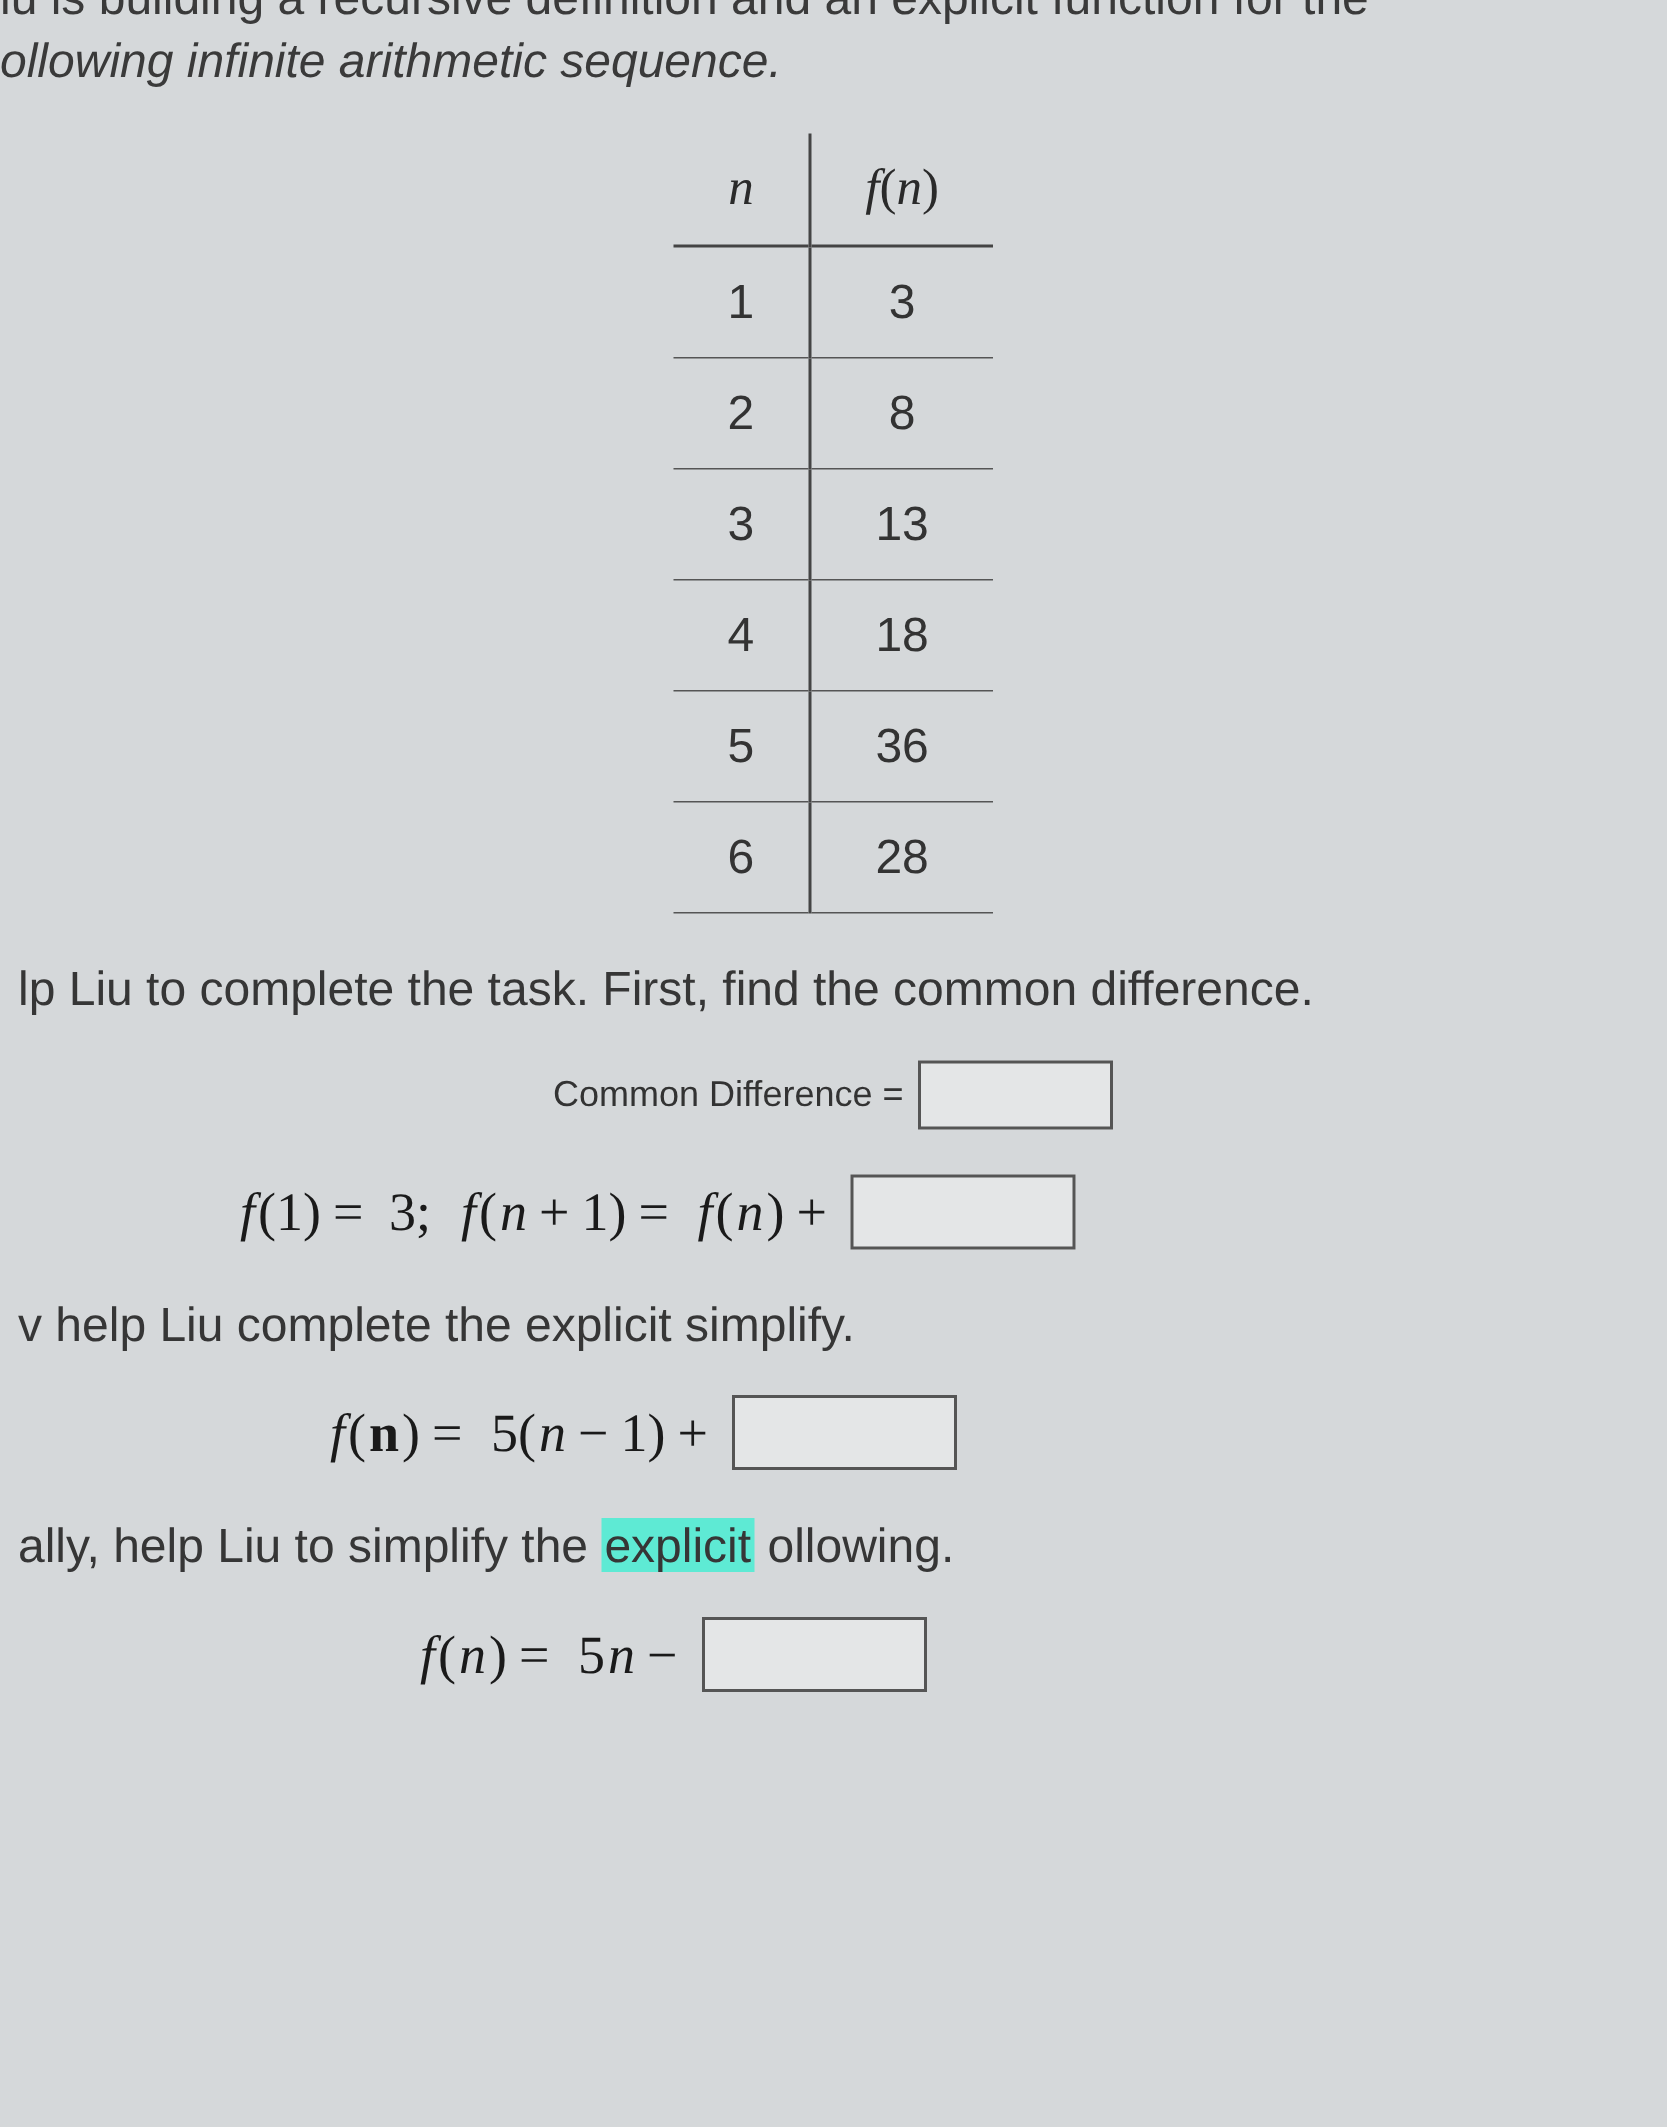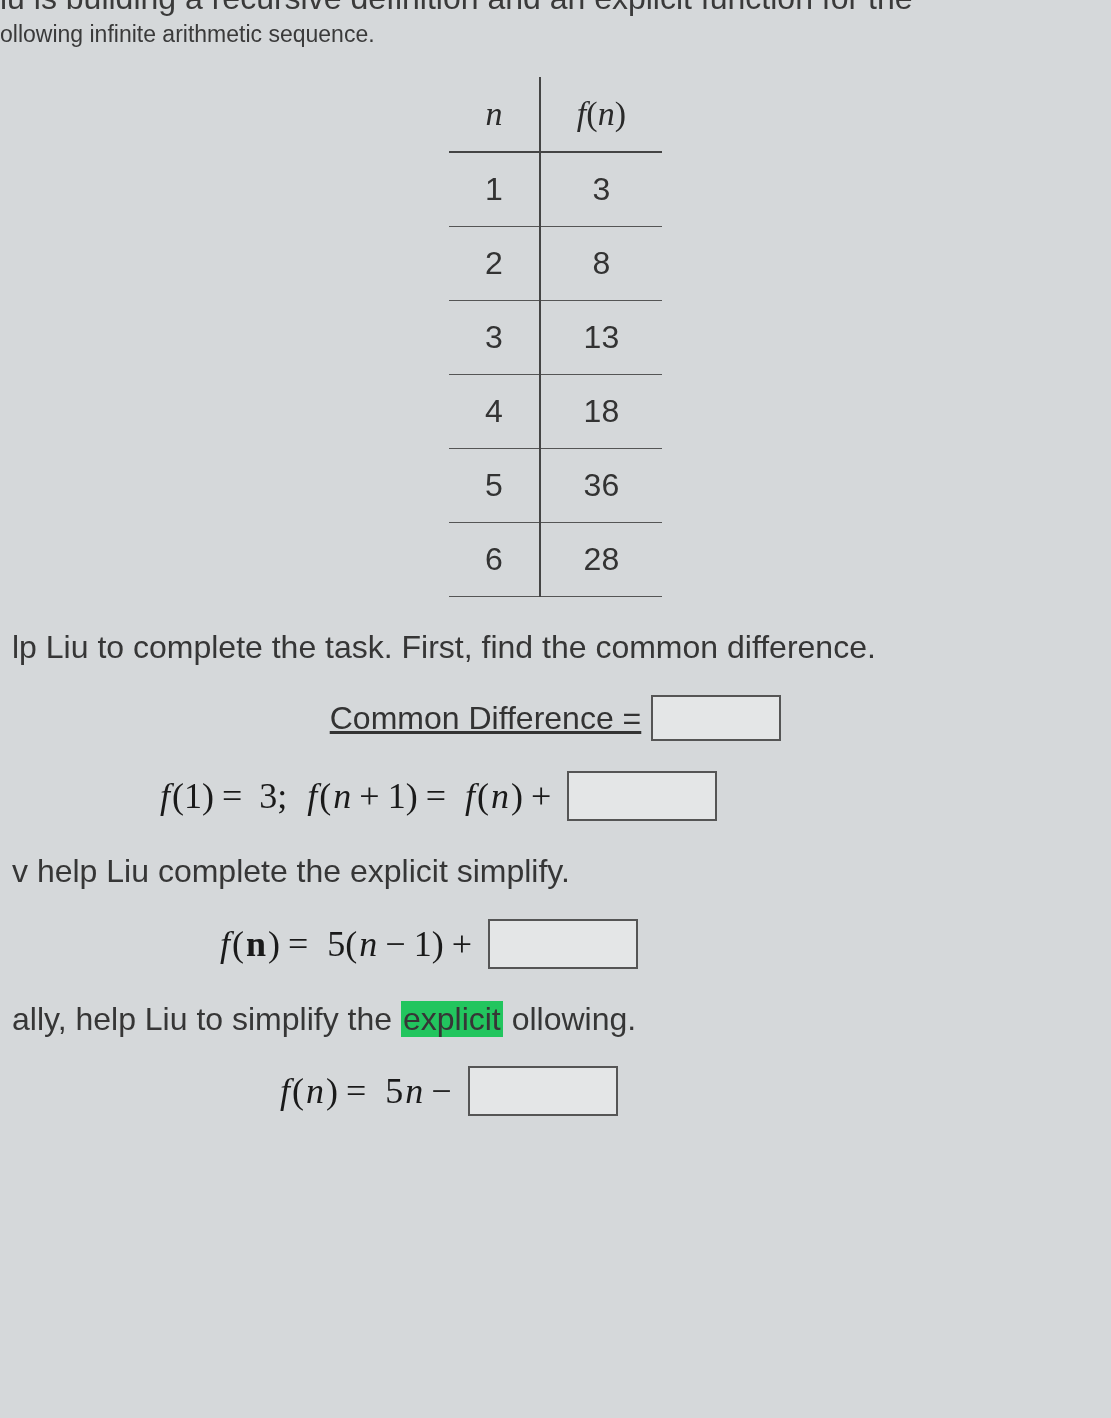--- a/index.html
+++ b/index.html
@@ -17,24 +17,25 @@
     padding: 0 0 20px 0;
   }
   .cutoff-top {
     font-size: 32px;
     color: #3a3a3a;
     padding: 0 10px 0 0;
     line-height: 1.3;
     margin-top: -22px;
   }
   .intro {
-    font-size: 23px;
+    font-size: 32px;
     color: #3a3a3a;
     padding: 0 20px 10px 0;
     line-height: 1.3;
+    font-style: italic;
   }
   .table-wrap {
     display: flex;
     justify-content: center;
     margin: 18px 0 30px 0;
   }
   table.seq {
     border-collapse: collapse;
     font-size: 32px;
   }
@@ -73,23 +74,22 @@
     align-items: center;
     gap: 10px;
     margin: 10px 0 30px 0;
     font-size: 32px;
   }
   .math-line.left {
     justify-content: flex-start;
     padding-left: 160px;
   }
   .math-line .label {
-    font-size: 32px;
+    font-size: 24px;
     color: #333;
-    text-decoration: underline;
   }
   .math {
     font-family: "Times New Roman", Times, serif;
     font-size: 36px;
     font-style: italic;
     color: #1a1a1a;
     display: inline-flex;
     align-items: center;
     gap: 2px;
   }
@@ -103,21 +103,21 @@
   .input-box {
     display: inline-block;
     border: 2px solid #555;
     background: #e4e6e7;
     width: 150px;
     height: 50px;
     vertical-align: middle;
   }
   .input-box.sm { width: 130px; height: 46px; }
   .highlight {
-    background: #22c55e;
+    background: #5eead4;
     padding: 0 2px;
   }
 </style>
 </head>
 <body>
 
 <div class="page">
 
   <div class="cutoff-top">iu is building a recursive definition and an explicit function for the</div>
   <div class="intro">ollowing infinite arithmetic sequence.</div>

